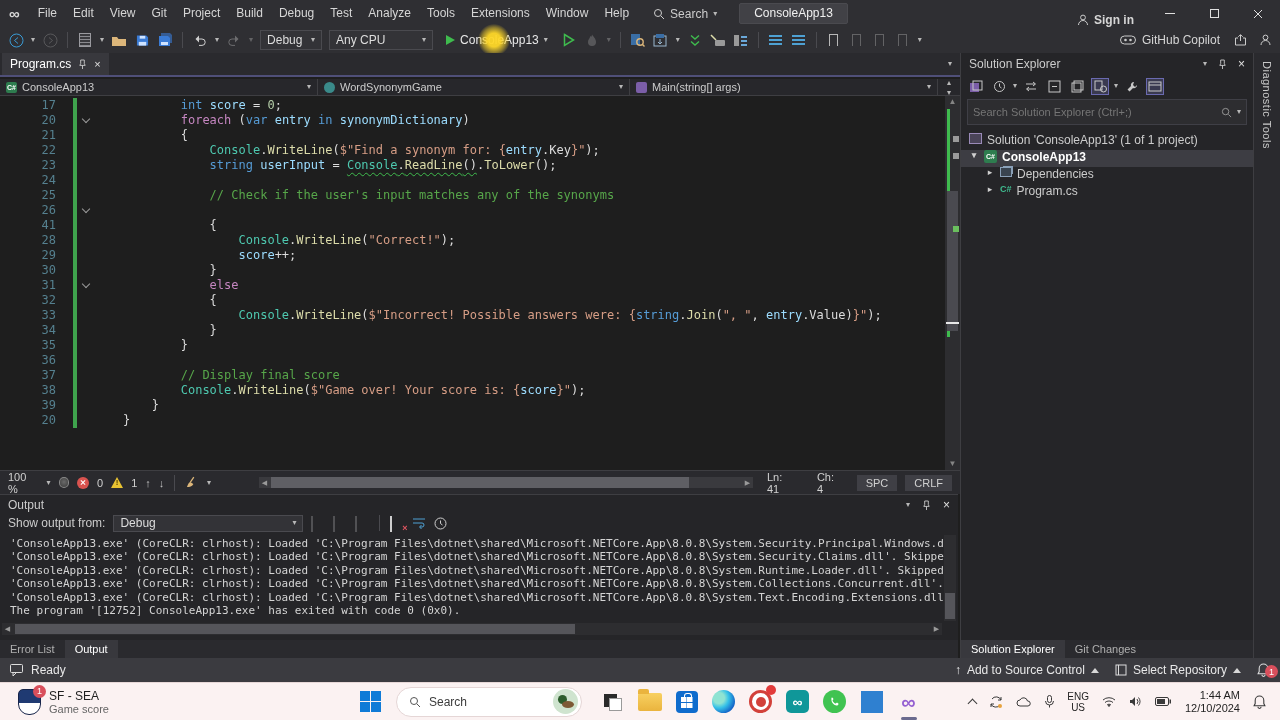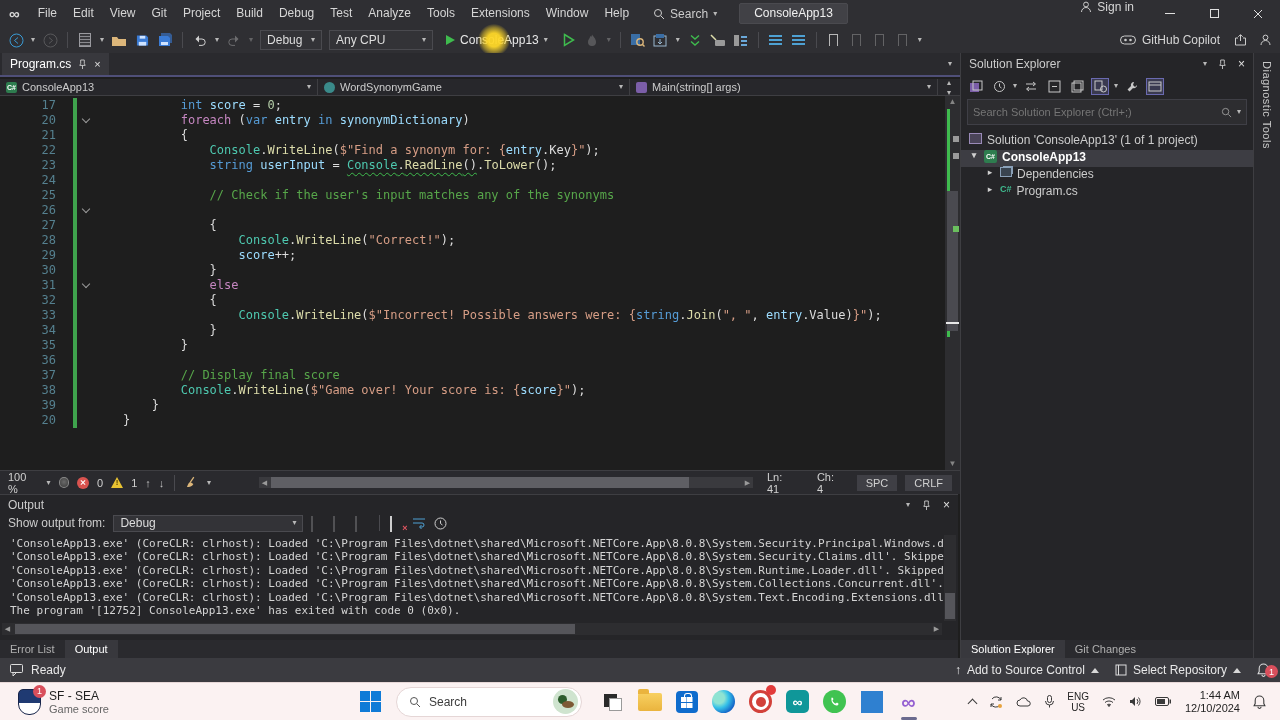--- a/index.html
+++ b/index.html
@@ -7,21 +7,21 @@
   #app{position:relative;width:1280px;height:720px;background:#1e1e1e;}
   svg{display:block;}
 
   
   #titlebar{position:absolute;left:0;top:0;width:1280px;height:27px;background:#2f2f33;display:flex;align-items:center;color:#d6d6d6;font-size:12px;}
   .vslogo{color:#d8d8d8;font-weight:bold;font-size:15px;padding:0 10px 0 9px;}
   #menubar{display:flex;}
   #menubar span{padding:0 8px;line-height:27px;cursor:default;}
   .tb-search{display:flex;align-items:center;gap:5px;margin-left:16px;color:#cccccc;}
   .doc-title{margin-left:22px;background:#414146;border:1px solid #4a4a4f;border-radius:2px;height:21px;line-height:19px;padding:0 14px;color:#f0f0f0;}
-  .tb-right{margin-left:auto;display:flex;align-items:flex-start;height:27px;}
+  .tb-right{margin-left:auto;display:flex;align-items:flex-end;height:27px;font-weight:bold;}
   .signin{display:flex;align-items:center;gap:5px;padding:0 14px;color:#d6d6d6;}
   .winbtn{width:44px;height:27px;display:flex;align-items:center;justify-content:center;color:#e0e0e0;}
   .minbar{width:10px;height:1px;background:#e0e0e0;}
   .maxbox{width:9px;height:9px;border:1px solid #e0e0e0;}
 
   
   #toolbar{position:absolute;left:0;top:27px;width:1280px;height:26px;background:#2f2f33;display:flex;align-items:center;padding:0 8px;gap:7px;color:#c8c8c8;}
   .sep{width:1px;height:16px;background:#4a4a4f;margin:0 2px;}
   .ti{width:16px;height:16px;display:flex;align-items:center;justify-content:center;font-size:12px;}
   .dim{opacity:.38;}
@@ -461,21 +461,21 @@
           <span class="ct"><span class="tk-p">                </span><span class="tk-com">// Check if the user's input matches any of the synonyms</span></span>
         </div>
         <div class="cl">
           <span class="ln">26</span>
           <span class="gbar on"></span>
           <span class="fold">
             <span class="chev"></span>
           </span>
         </div>
         <div class="cl">
-          <span class="ln">27</span>
+          <span class="ln">41</span>
           <span class="gbar on"></span>
           <span class="fold"></span>
           <span class="ct"><span class="tk-p">                {</span></span>
         </div>
         <div class="cl">
           <span class="ln">28</span>
           <span class="gbar on"></span>
           <span class="fold"></span>
           <span class="ct"><span class="tk-p">                    </span><span class="tk-t">Console</span><span class="tk-p">.</span><span class="tk-m">WriteLine</span><span class="tk-p">(</span><span class="tk-s">"Correct!"</span><span class="tk-p">);</span></span>
         </div>

